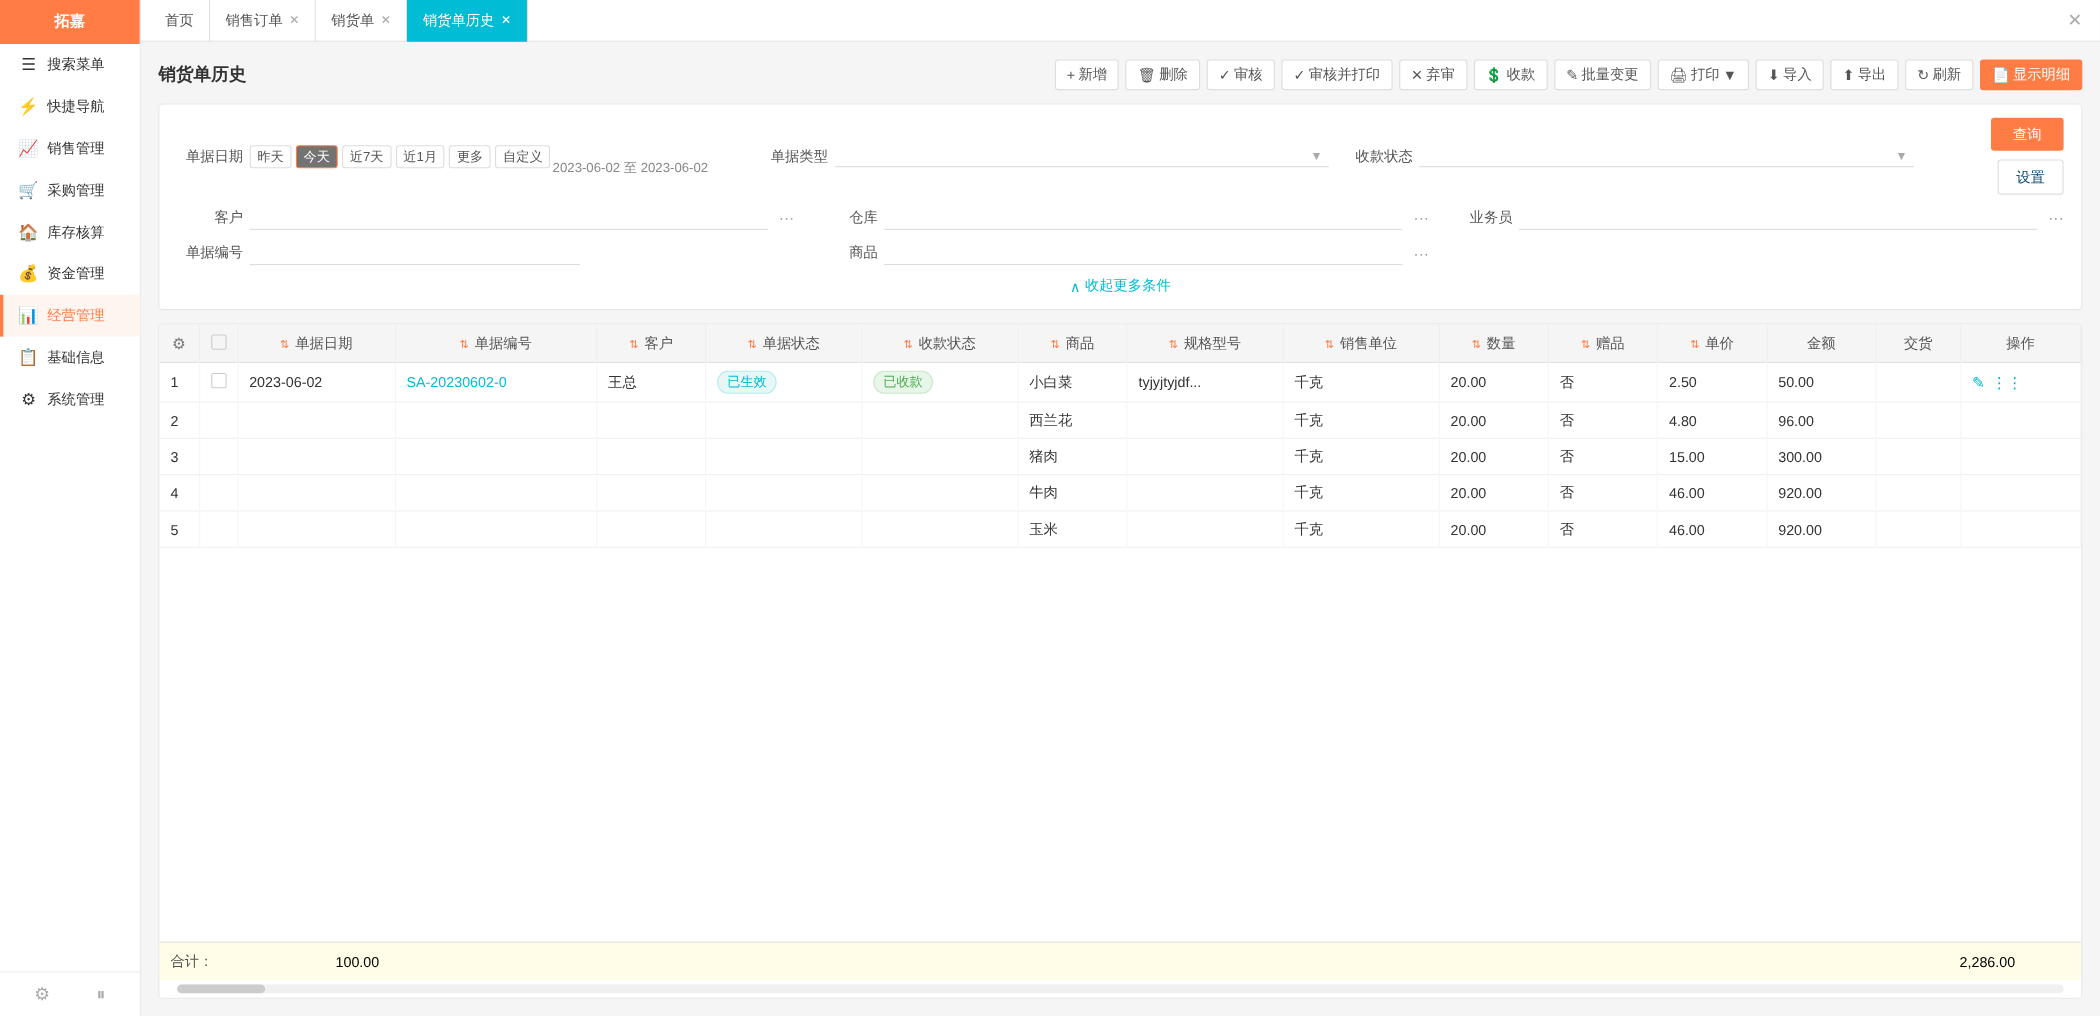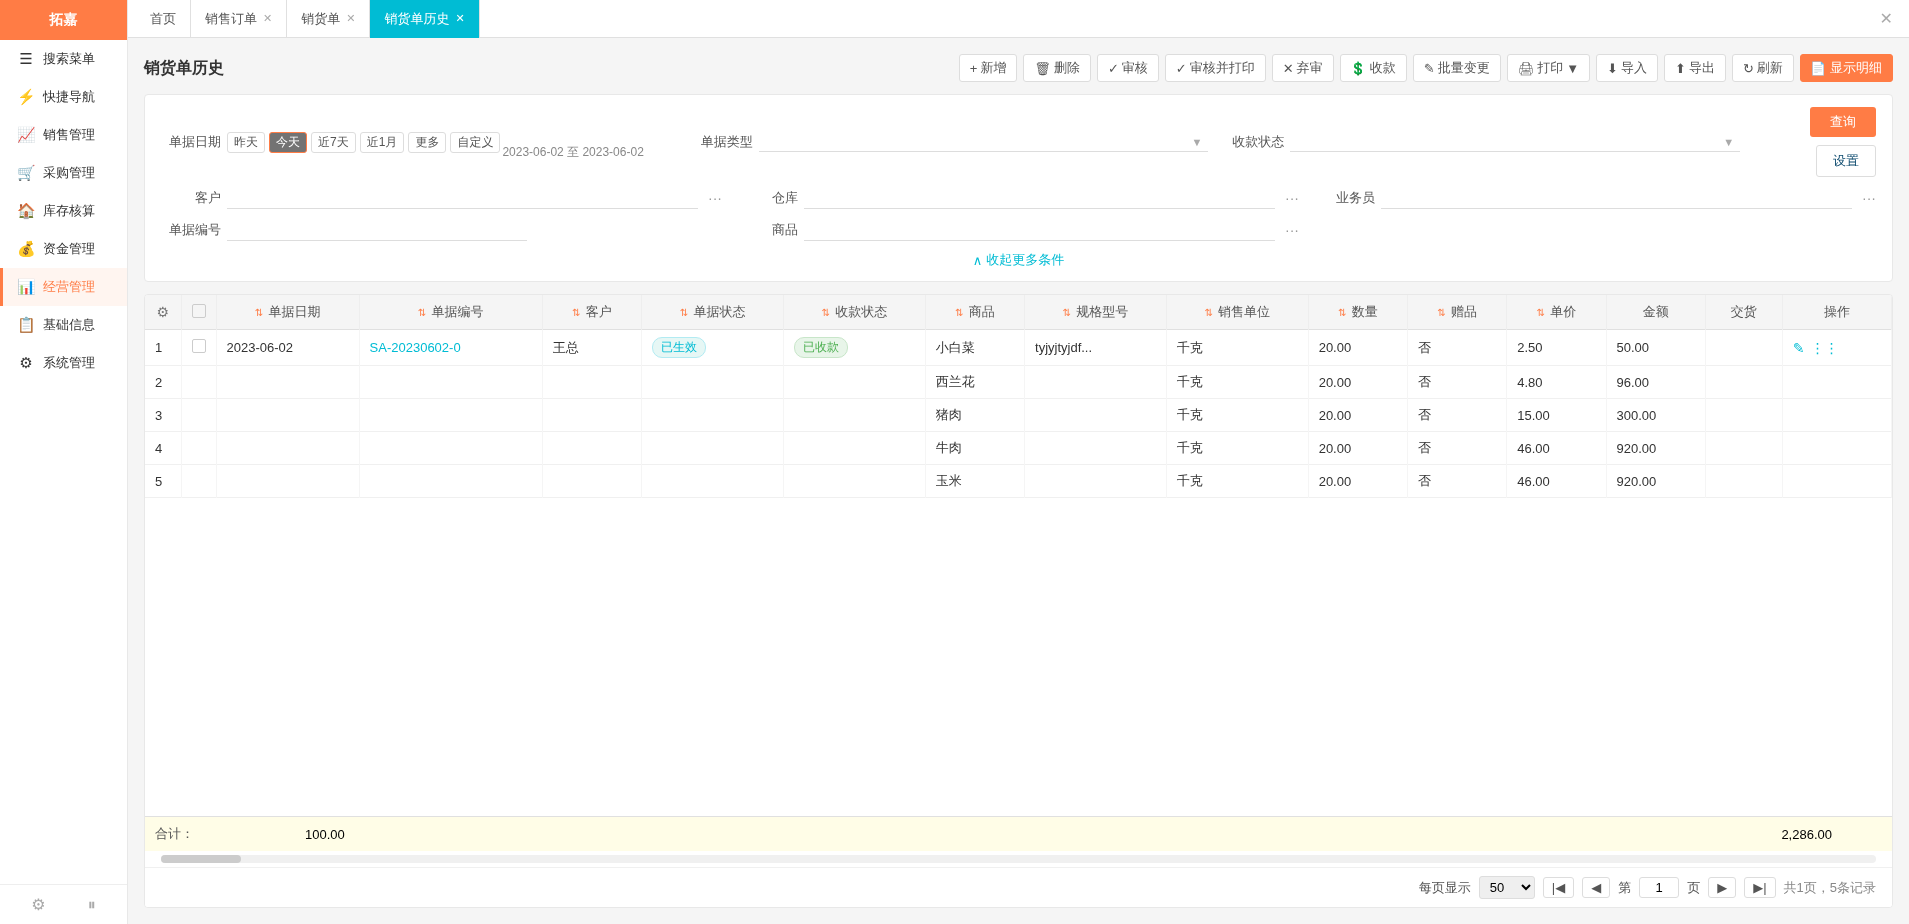--- a/index.html
+++ b/index.html
@@ -775,32 +775,16 @@
         <div style="flex:1; display:flex; justify-content: space-between; padding: 0 50px;">
           <span>100.00</span>
           <span>2,286.00</span>
         </div>
       </div>
 
       <div class="scrollbar-track">
         <div class="scrollbar-thumb"></div>
       </div>
 
-      <div class="pagination">
-        <span class="pagination-label">每页显示</span>
-        <select class="page-size-select">
-          <option>50</option>
-          <option>100</option>
-          <option>200</option>
-        </select>
-        <button class="page-btn">|◀</button>
-        <button class="page-btn">◀</button>
-        <span class="pagination-label">第</span>
-        <input class="page-input" value="1" style="">
-        <span class="pagination-label">页</span>
-        <button class="page-btn">▶</button>
-        <button class="page-btn">▶|</button>
-        <span class="page-info">共1页，5条记录</span>
-      </div>
     </div>
 
   </div>
 </div>
 
 </body></html>

